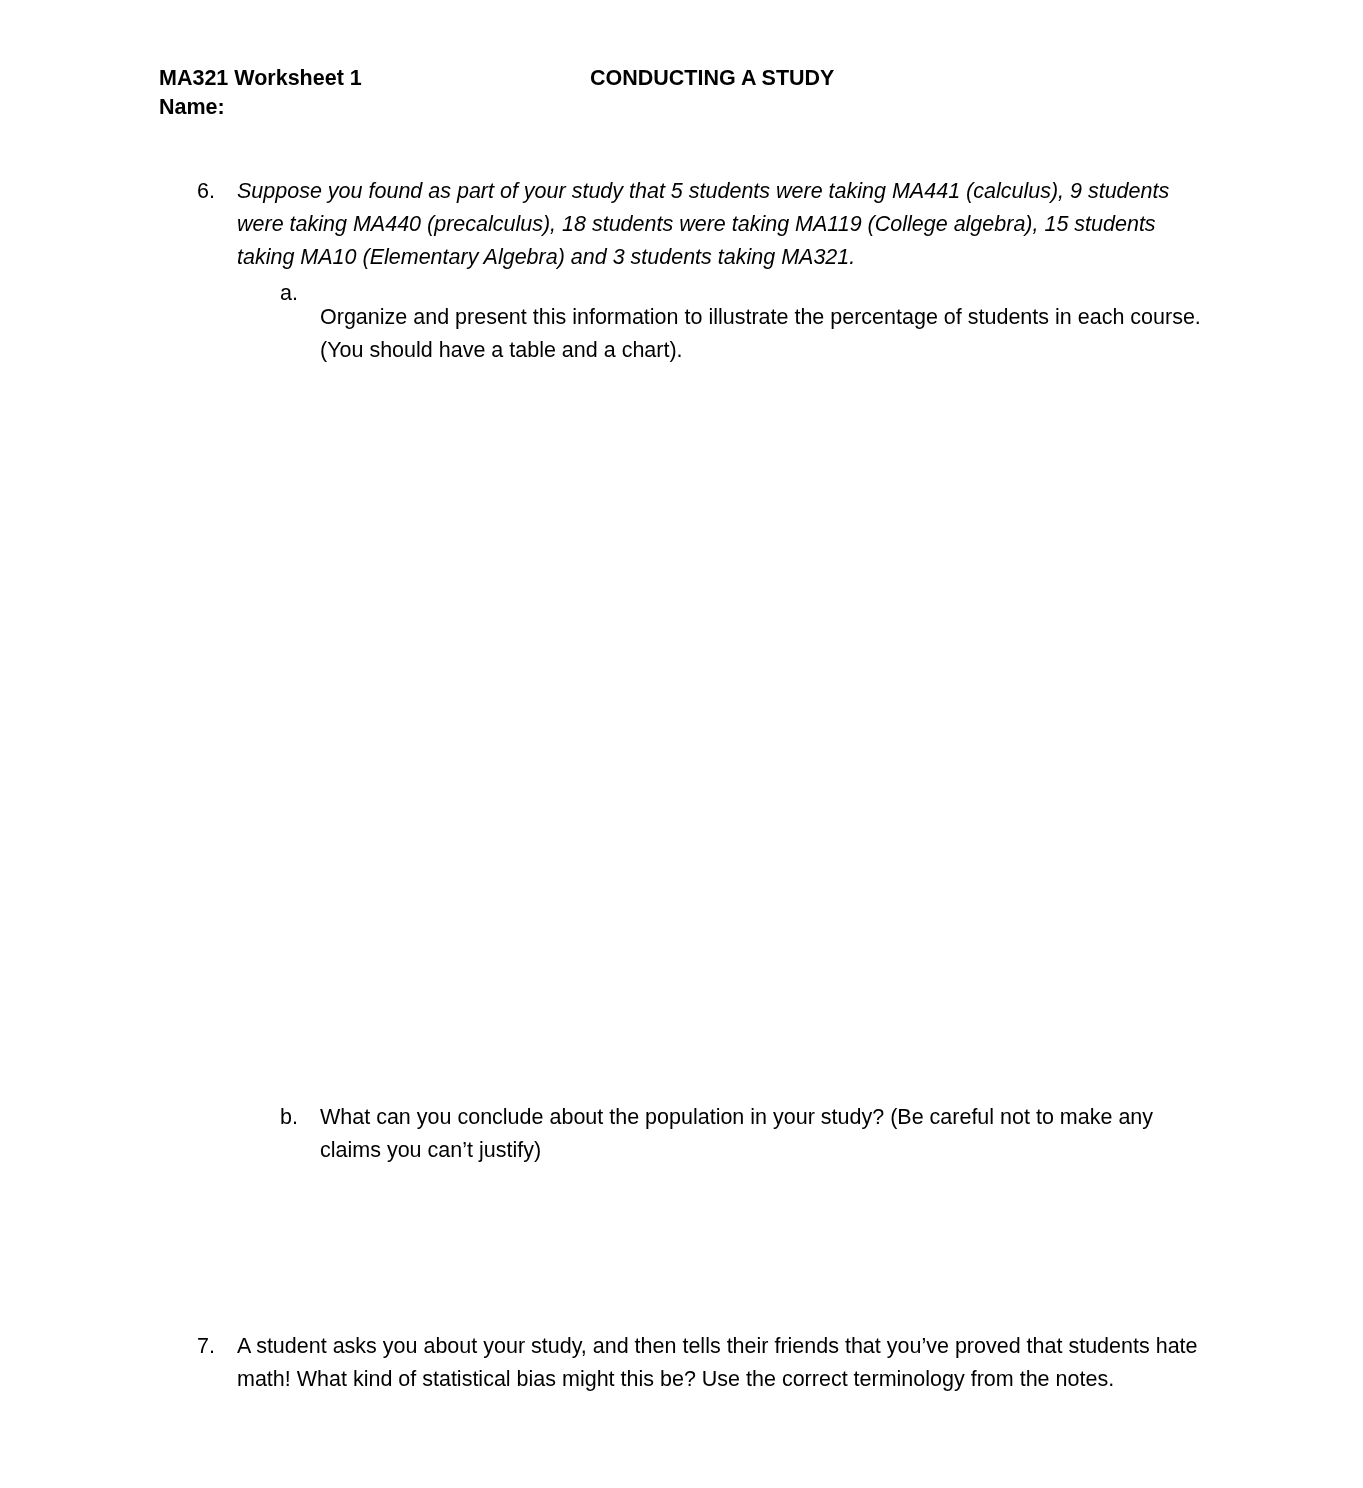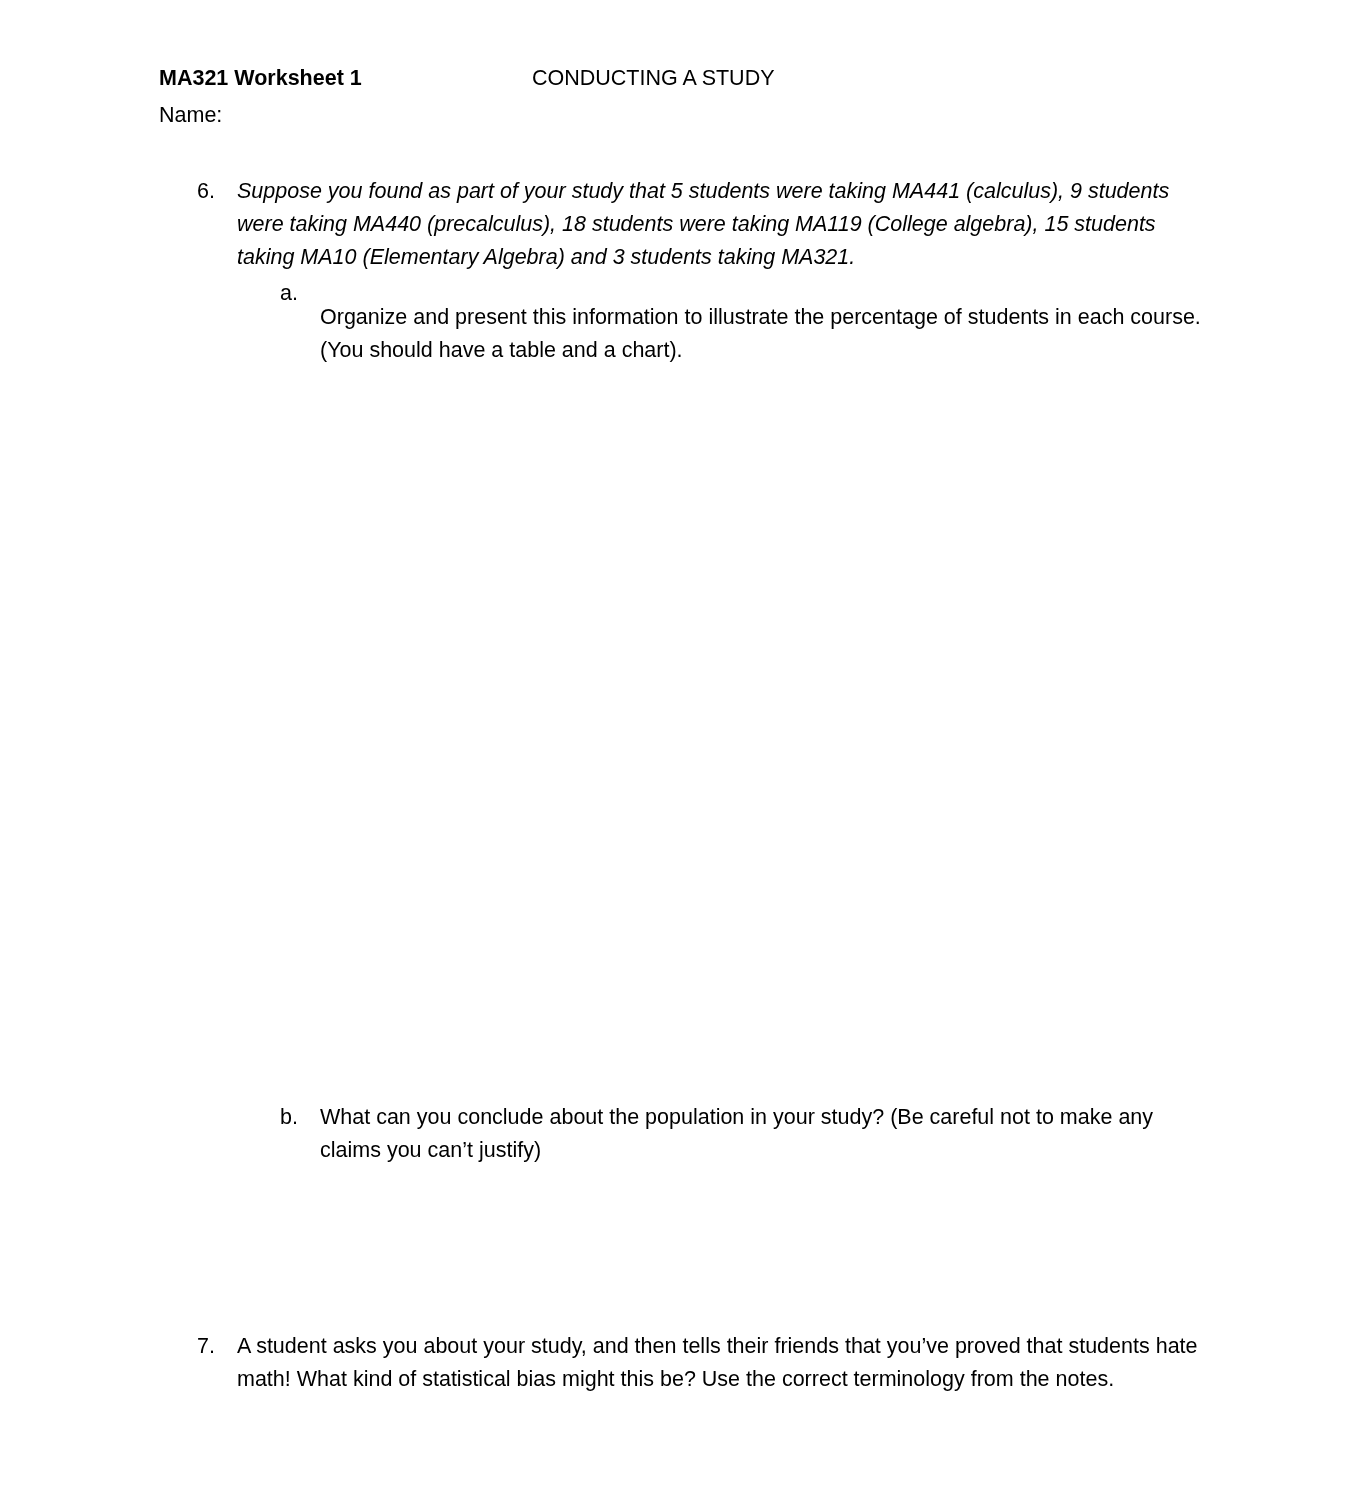--- a/index.html
+++ b/index.html
@@ -19,29 +19,29 @@
     overflow: hidden;
   }
   .header-title {
     position: absolute;
     left: 159px;
     top: 62px;
     font-weight: bold;
   }
   .header-heading {
     position: absolute;
-    left: 532px;
+    left: 590px;
     top: 62px;
-    font-weight: normal;
+    font-weight: bold;
   }
   .name-label {
     position: absolute;
     left: 159px;
-    top: 99px;
-    font-weight: normal;
+    top: 91px;
+    font-weight: bold;
   }
   .question, .subitem {
     position: absolute;
     display: flex;
     align-items: flex-start;
   }
   .marker {
     flex: 0 0 40px;
   }
   .q6 { left: 197px; top: 175px; }

